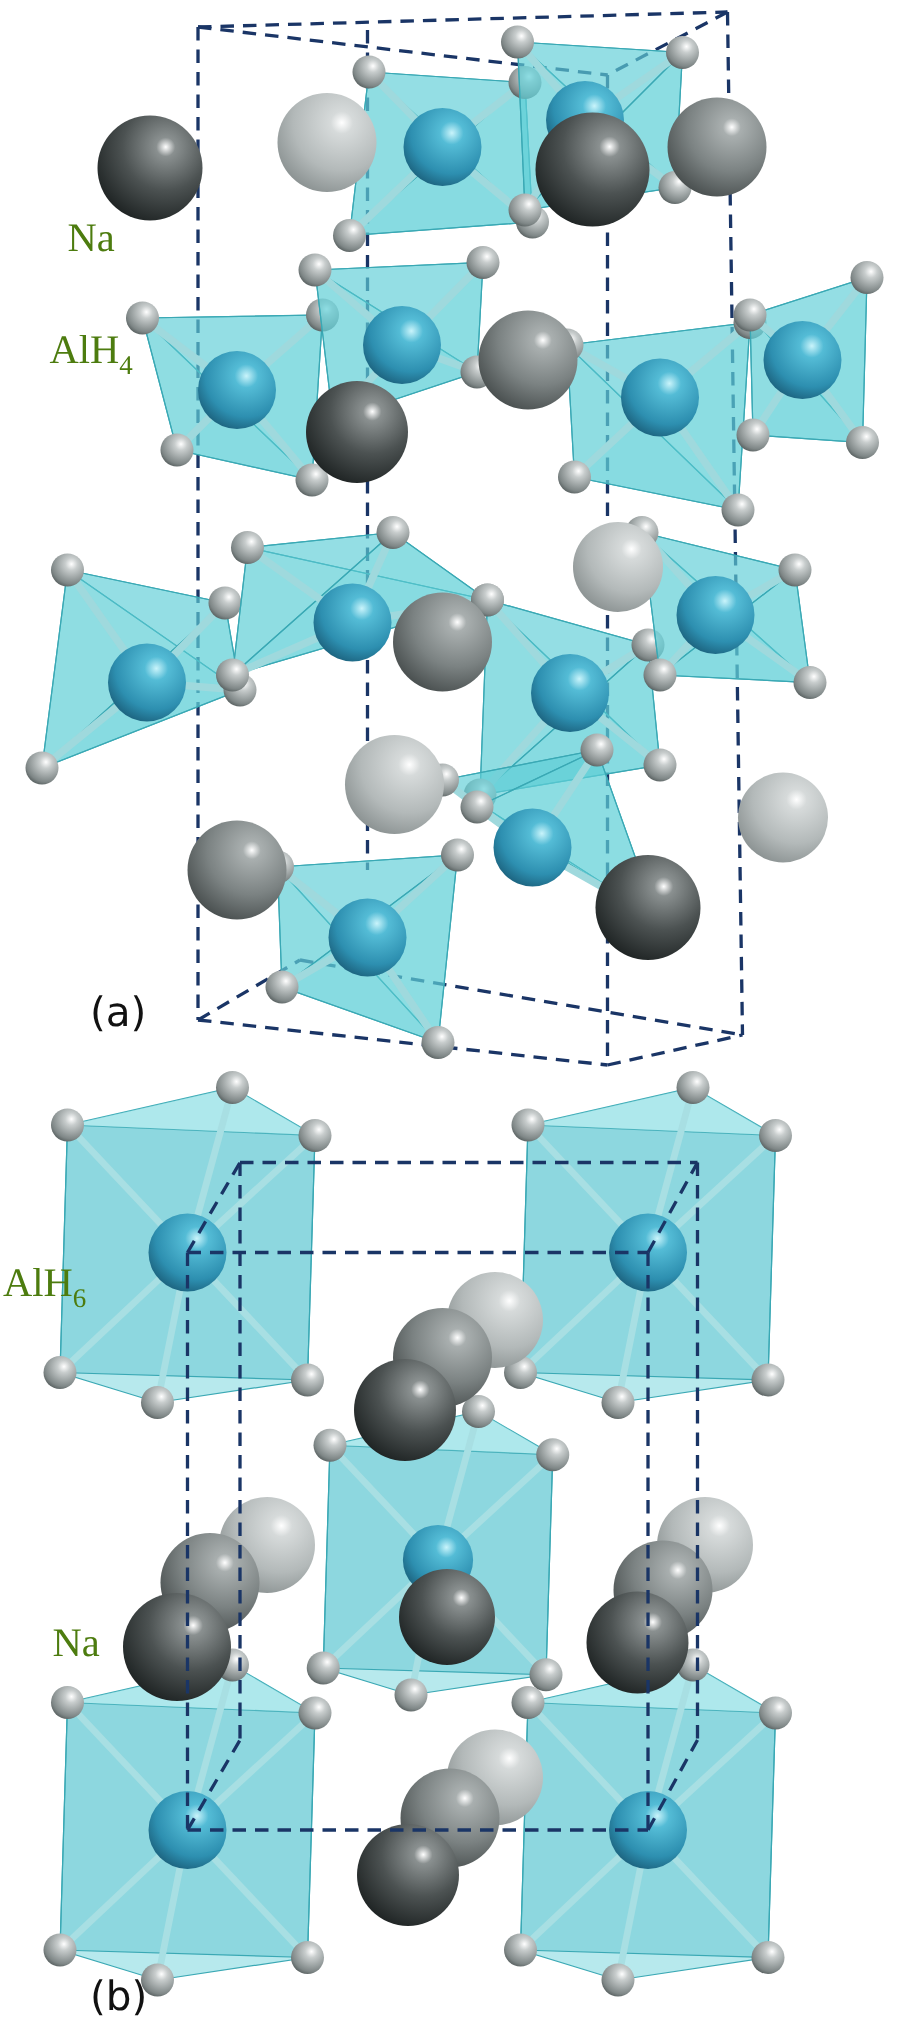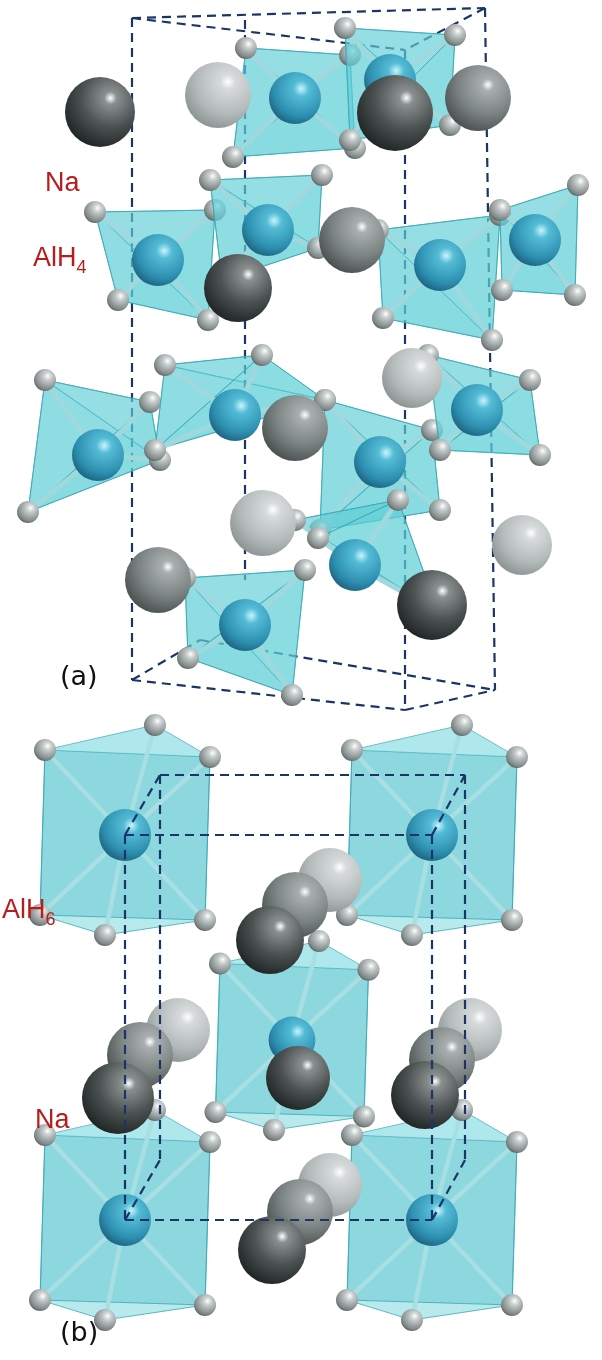--- a/index.html
+++ b/index.html
@@ -1,20 +1,20 @@
 <!DOCTYPE html>
 <html><head>
 <meta charset="utf-8">
 <style>
   html, body { margin:0; padding:0; background:#ffffff; }
   body { width:602px; height:1360px; position:relative; overflow:hidden;
          font-family:"DejaVu Sans", sans-serif; }
   #figure { position:absolute; left:0; top:0; width:602px; height:1360px; }
-  .label { position:absolute; font-family:Liberation Sans, sans-serif; font-size:27px; color:#b91c1c;
-           line-height:1; white-space:nowrap;margin-top:24px; }
+  .label { position:absolute; font-family:Liberation Serif, serif; font-size:27px; color:#4d7c0f;
+           line-height:1; white-space:nowrap; }
   .label sub { font-size:18px; vertical-align:-7px; }
   .panel-tag { position:absolute; font-family:"DejaVu Sans", sans-serif; font-size:27px; color:#111; line-height:1; }
 </style>
 </head>
 <body>
 
 <svg id="figure" width="602" height="1360" viewBox="0 0 602 1360" xmlns="http://www.w3.org/2000/svg">
   <defs>
     <radialGradient id="gDark" cx="0.65" cy="0.3" r="0.75">
       <stop offset="0" stop-color="#ffffff"></stop>
@@ -379,19 +379,19 @@
 </svg>
 
 <div class="label" style="left:45px; top:145px;">
   <span>Na</span>
 </div>
 <div class="label" style="left:33px; top:220px;">
   <span>AlH</span><sub>4</sub>
 </div>
 <div class="panel-tag" style="left:60px; top:662px;">(a)</div>
 
-<div class="label" style="left:2px; top:872px;">
+<div class="label" style="left:2px; top:842px;">
   <span>AlH</span><sub>6</sub>
 </div>
 <div class="label" style="left:35px; top:1082px;">
   <span>Na</span>
 </div>
 <div class="panel-tag" style="left:60px; top:1318px;">(b)</div>
 
 </body></html>

